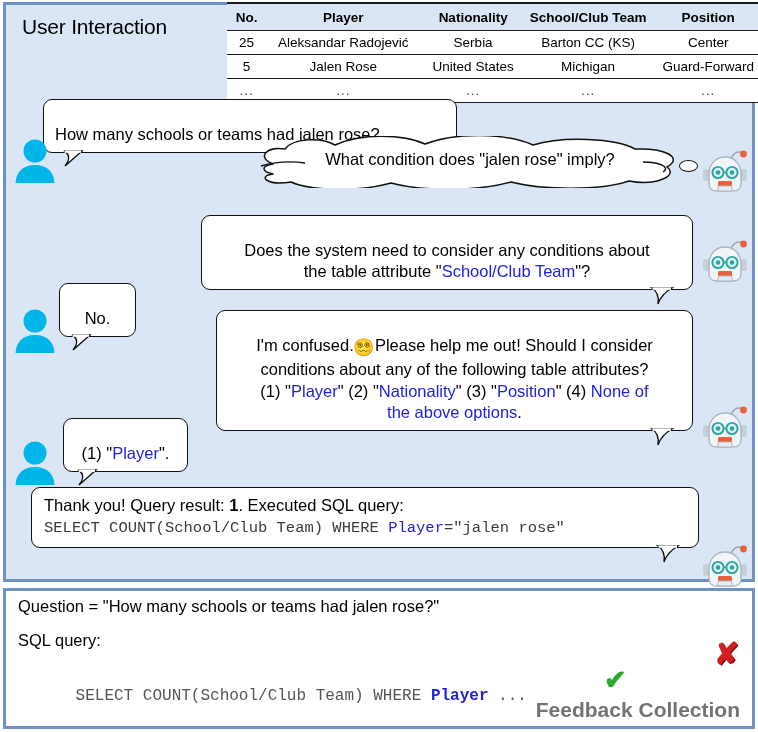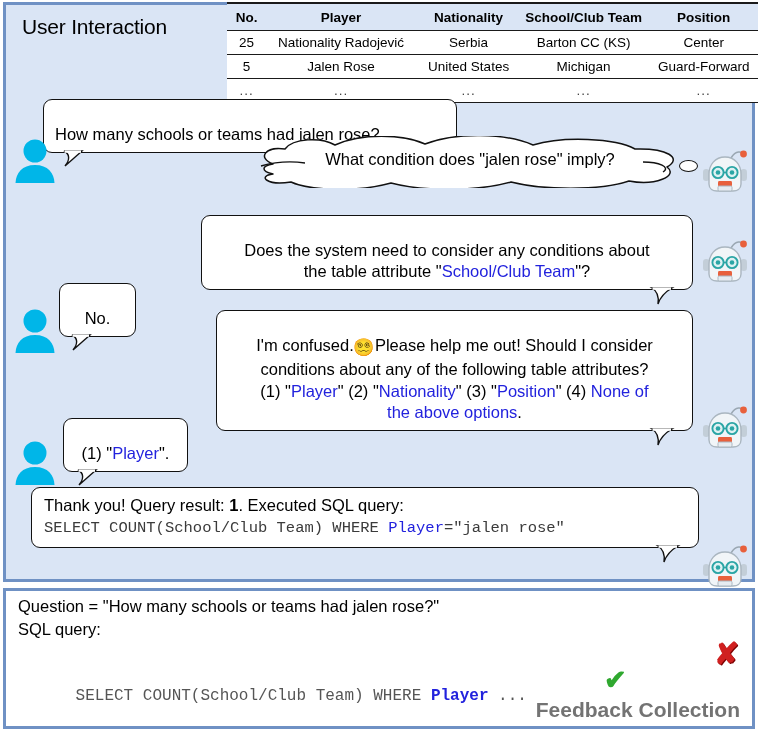--- a/index.html
+++ b/index.html
@@ -46,21 +46,21 @@
   #cloud-dot{position:absolute;left:679px;top:160px;width:17px;height:10px;border:1.5px solid #111;
              border-radius:50%;background:#fff;}
   #sys-uncertainty{position:absolute;left:487px;top:182px;font-size:16.5px;font-weight:bold;color:#000;}
 
   
   .user-avatar{position:absolute;width:46px;height:46px;}
   .robot-avatar{position:absolute;width:48px;height:46px;}
 
   
   #fb-q{position:absolute;left:12px;top:6px;font-size:16.5px;color:#000;}
-  #fb-lbl{position:absolute;left:12px;top:29px;font-size:16.5px;color:#000;}
+  #fb-lbl{position:absolute;left:12px;top:40px;font-size:16.5px;color:#000;}
   .fb-sql{position:absolute;left:12px;font-family:"Liberation Mono",monospace;font-size:16px;color:#555;white-space:pre;}
   .fb-sql b{color:#2222dd;}
   #fb-sql1{top:52px;} #fb-sql2{top:78px;}
   #mark-x{position:absolute;left:708px;top:45px;font-size:30px;color:#d02020;font-weight:bold;
           text-shadow:1px 1px 0 #7a0000;}
   #mark-check{position:absolute;left:598px;top:73px;font-size:27px;color:#2fa82f;font-weight:bold;}
 </style>
 </head>
 <body>
 
@@ -76,21 +76,21 @@
         <th>No.</th>
         <th>Player</th>
         <th>Nationality</th>
         <th>School/Club Team</th>
         <th>Position</th>
       </tr>
     </thead>
     <tbody>
       <tr>
         <td class="c0">25</td>
-        <td class="c1">Nationality Radojević</td>
+        <td class="c1">Aleksandar Radojević</td>
         <td class="c2">Serbia</td>
         <td class="c3">Barton CC (KS)</td>
         <td>Center</td>
       </tr>
       <tr>
         <td class="c0">5</td>
         <td class="c1">Jalen Rose</td>
         <td class="c2">United States</td>
         <td class="c3">Michigan</td>
         <td>Guard-Forward</td>

